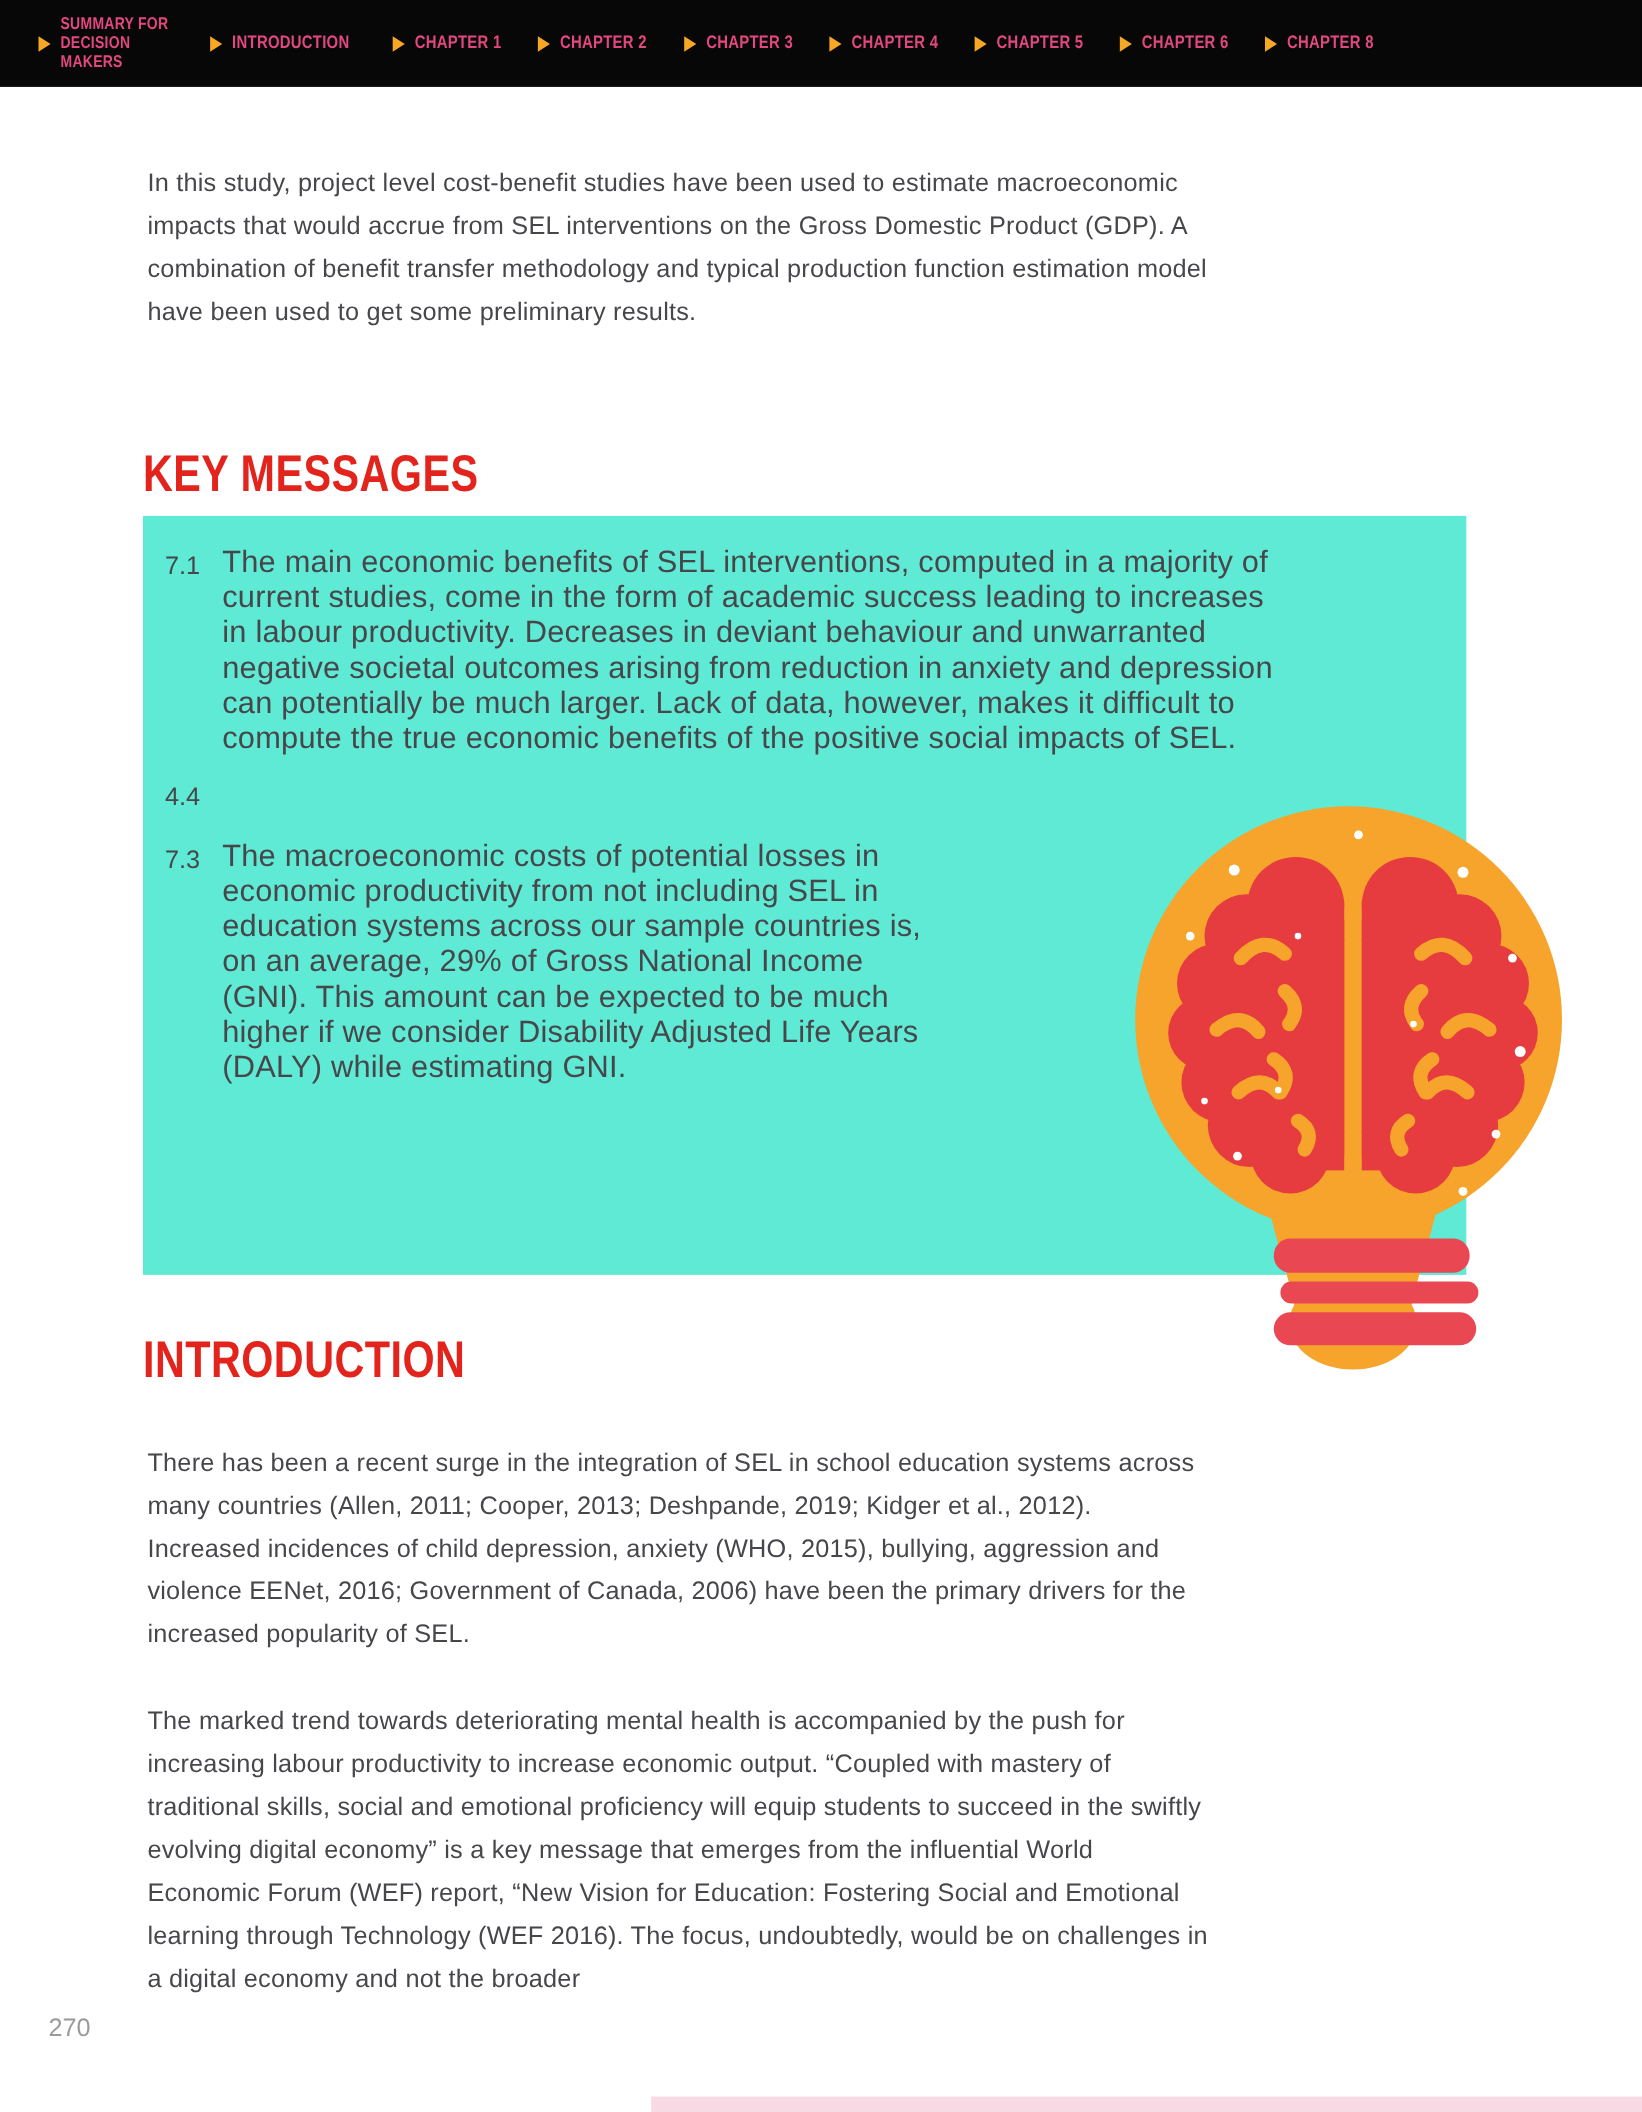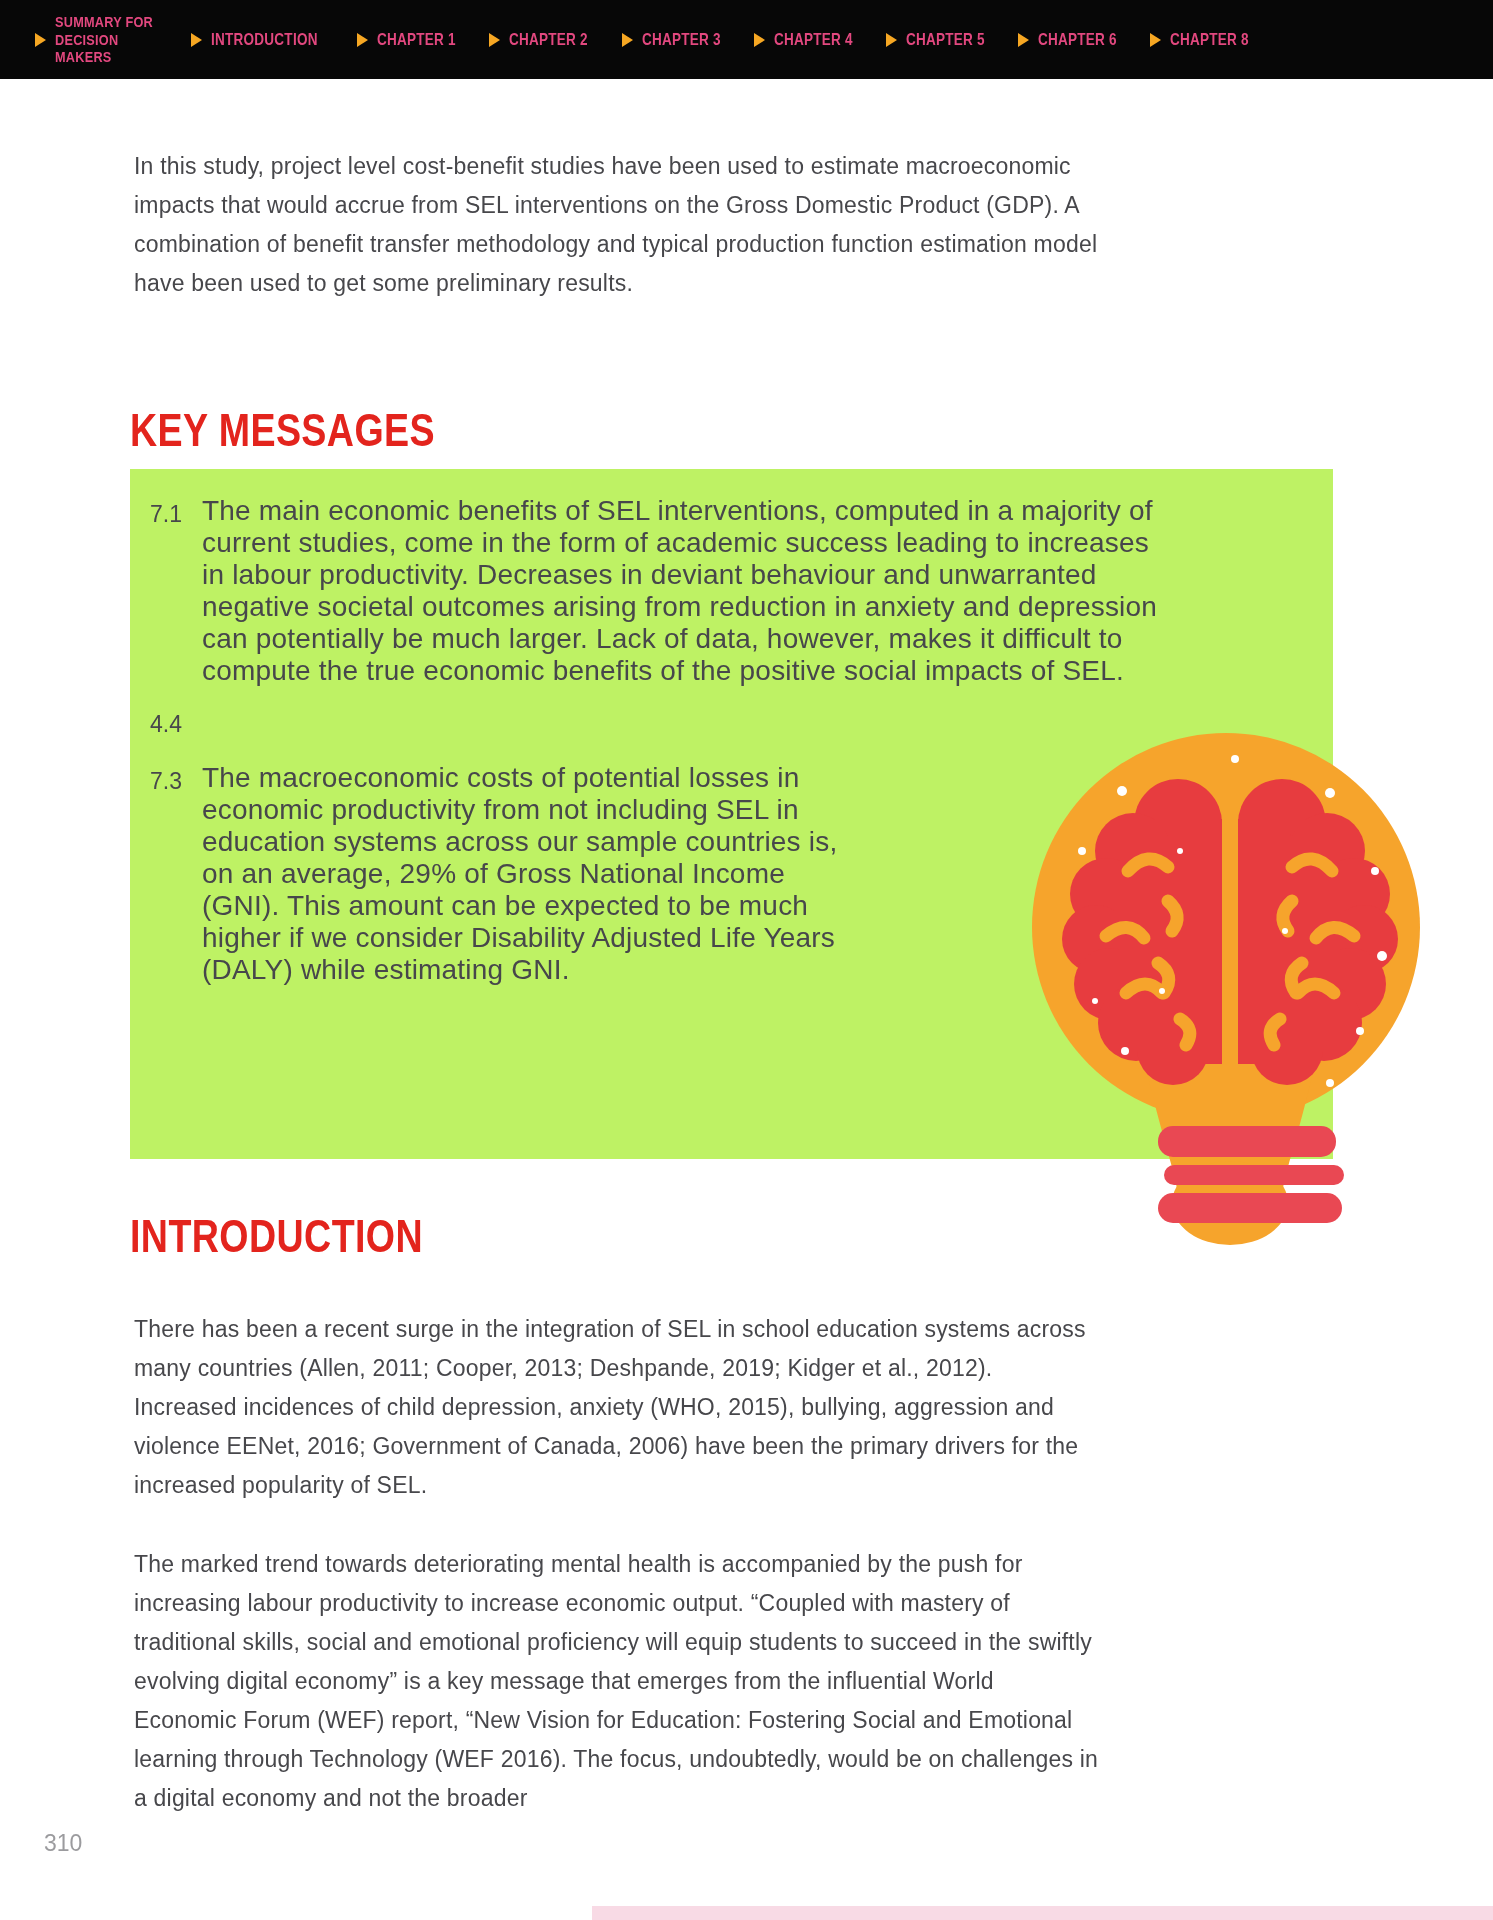--- a/index.html
+++ b/index.html
@@ -33,21 +33,21 @@
   .lead{margin-top:68px;}
   .display-heading{
     margin:0;color:#E3241D;font-weight:700;font-size:47px;line-height:54px;
     transform:scaleX(.8);transform-origin:left bottom;white-space:nowrap;letter-spacing:.5px;
   }
   .h-key{margin-top:100px;}
   .h-intro{margin-top:50px;}
   
   .key-box{
     margin-top:12px;width:1203px;height:690px;box-sizing:border-box;
-    background:#bef264;position:relative;padding:26px 0 0 20px;overflow:visible;
+    background:#5eead4;position:relative;padding:26px 0 0 20px;overflow:visible;
   }
   .km-item{display:flex;margin-bottom:18px;}
   .km-num{width:52px;flex:none;font-size:23px;line-height:39px;color:#47474b;}
   .km-text{font-size:28px;line-height:32px;color:#47474b;letter-spacing:.2px;}
   .km-text.wide{max-width:960px;}
   .km-text.narrow{max-width:655px;}
   .bulb{position:absolute;left:900px;top:262px;pointer-events:none;}
   
   .p2{margin-top:47px;}
   .p3{margin-top:40px;}
@@ -170,14 +170,14 @@
       </g>
     </svg>
   </section>
 
   <h2 class="display-heading h-intro">INTRODUCTION</h2>
 
   <p class="body-text p2">There has been a recent surge in the integration of SEL in school education systems across many countries (Allen, 2011; Cooper, 2013; Deshpande, 2019; Kidger et al., 2012). Increased incidences of child depression, anxiety (WHO, 2015), bullying, aggression and violence EENet, 2016; Government of Canada, 2006) have been the primary drivers for the increased popularity of SEL.</p>
   <p class="body-text p3">The marked trend towards deteriorating mental health is accompanied by the push for increasing labour productivity to increase economic output. “Coupled with mastery of traditional skills, social and emotional proficiency will equip students to succeed in the swiftly evolving digital economy” is a key message that emerges from the influential World Economic Forum (WEF) report, “New Vision for Education: Fostering Social and Emotional learning through Technology (WEF 2016). The focus, undoubtedly, would be on challenges in a digital economy and not the broader</p>
 </main>
 
-<div class="page-number">310</div>
+<div class="page-number">270</div>
 <div class="footer-strip"></div>
 
 </body></html>

